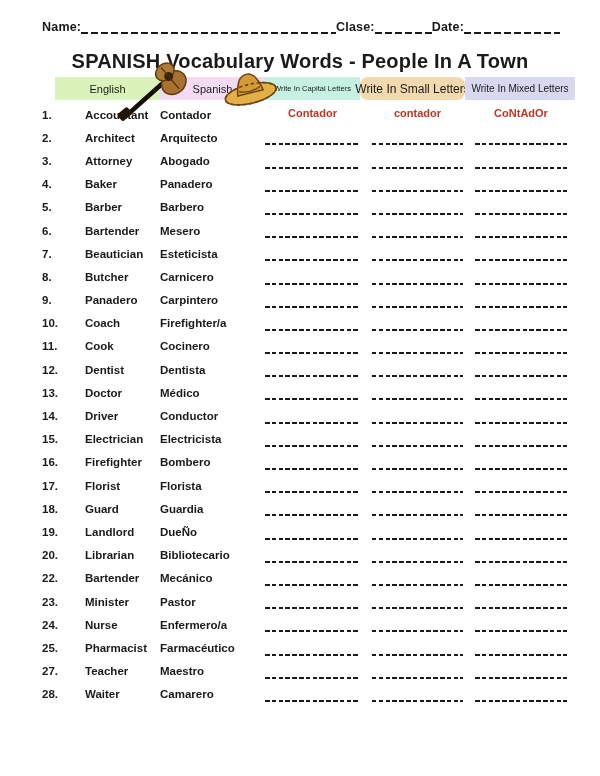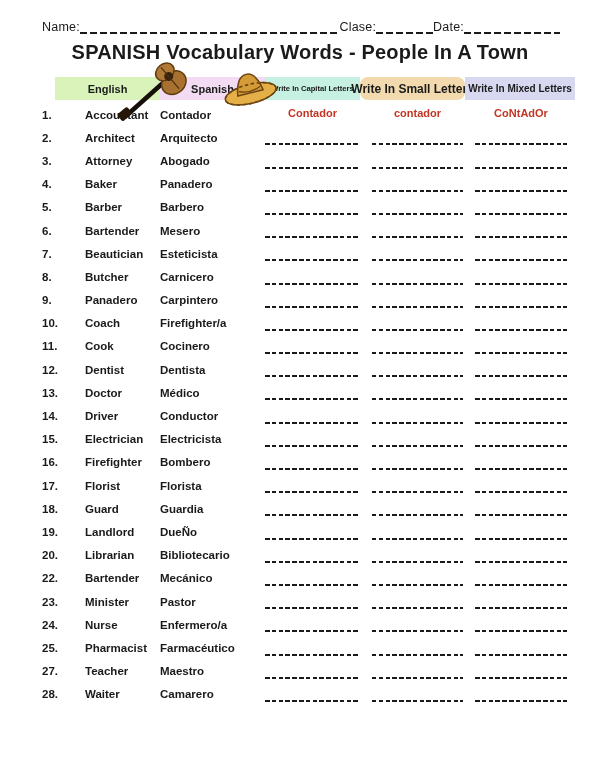--- a/index.html
+++ b/index.html
@@ -6,42 +6,42 @@
   html,body { background:#ffffff; }
   body {
     width:600px; height:776px; position:relative; overflow:hidden;
     font-family:"Liberation Sans", sans-serif; color:#1a1a1a;
   }
 
   
   .topline {
     position:absolute; top:19px; left:42px; right:40px;
     display:flex; align-items:flex-end;
-    font-weight:normal; font-size:12.5px; letter-spacing:0.2px;
+    font-weight:bold; font-size:12.5px; letter-spacing:0.2px;
   }
   .blank {
     height:15px;
     background-image:repeating-linear-gradient(90deg,#1a1a1a 0 7px,transparent 7px 10px);
     background-position:0 bottom; background-size:100% 2px; background-repeat:no-repeat;
   }
   .blank.name-blank { flex:1; }
   .blank.class-blank { width:57px; }
   .blank.date-blank { width:96px; }
 
   
   .title {
-    position:absolute; top:41px; left:0; width:100%;
+    position:absolute; top:50px; left:0; width:100%;
     text-align:center; font-size:20px; font-weight:bold; letter-spacing:0.2px;
   }
 
   
   .band { position:absolute; top:77px; left:55px; width:520px; height:23px; display:flex; }
   .band .hcell {
     display:flex; align-items:center; justify-content:center;
-    font-weight:bold; white-space:nowrap;
+    font-weight:normal; white-space:nowrap;
   }
   .hcell.c0 { width:105px; font-size:11px; }
   .hcell.c1 { width:105px; font-size:11px; }
   .hcell.c2 { width:95px;  font-size:7.6px; }
   .hcell.c3 { width:105px; font-size:12px;border-radius:8px; }
   .hcell.c4 { width:110px; font-size:10px; }
 
   
   .guitar { position:absolute; left:116px; top:62px; z-index:5; }
   .sombrero { position:absolute; left:218px; top:67px; z-index:5; }

